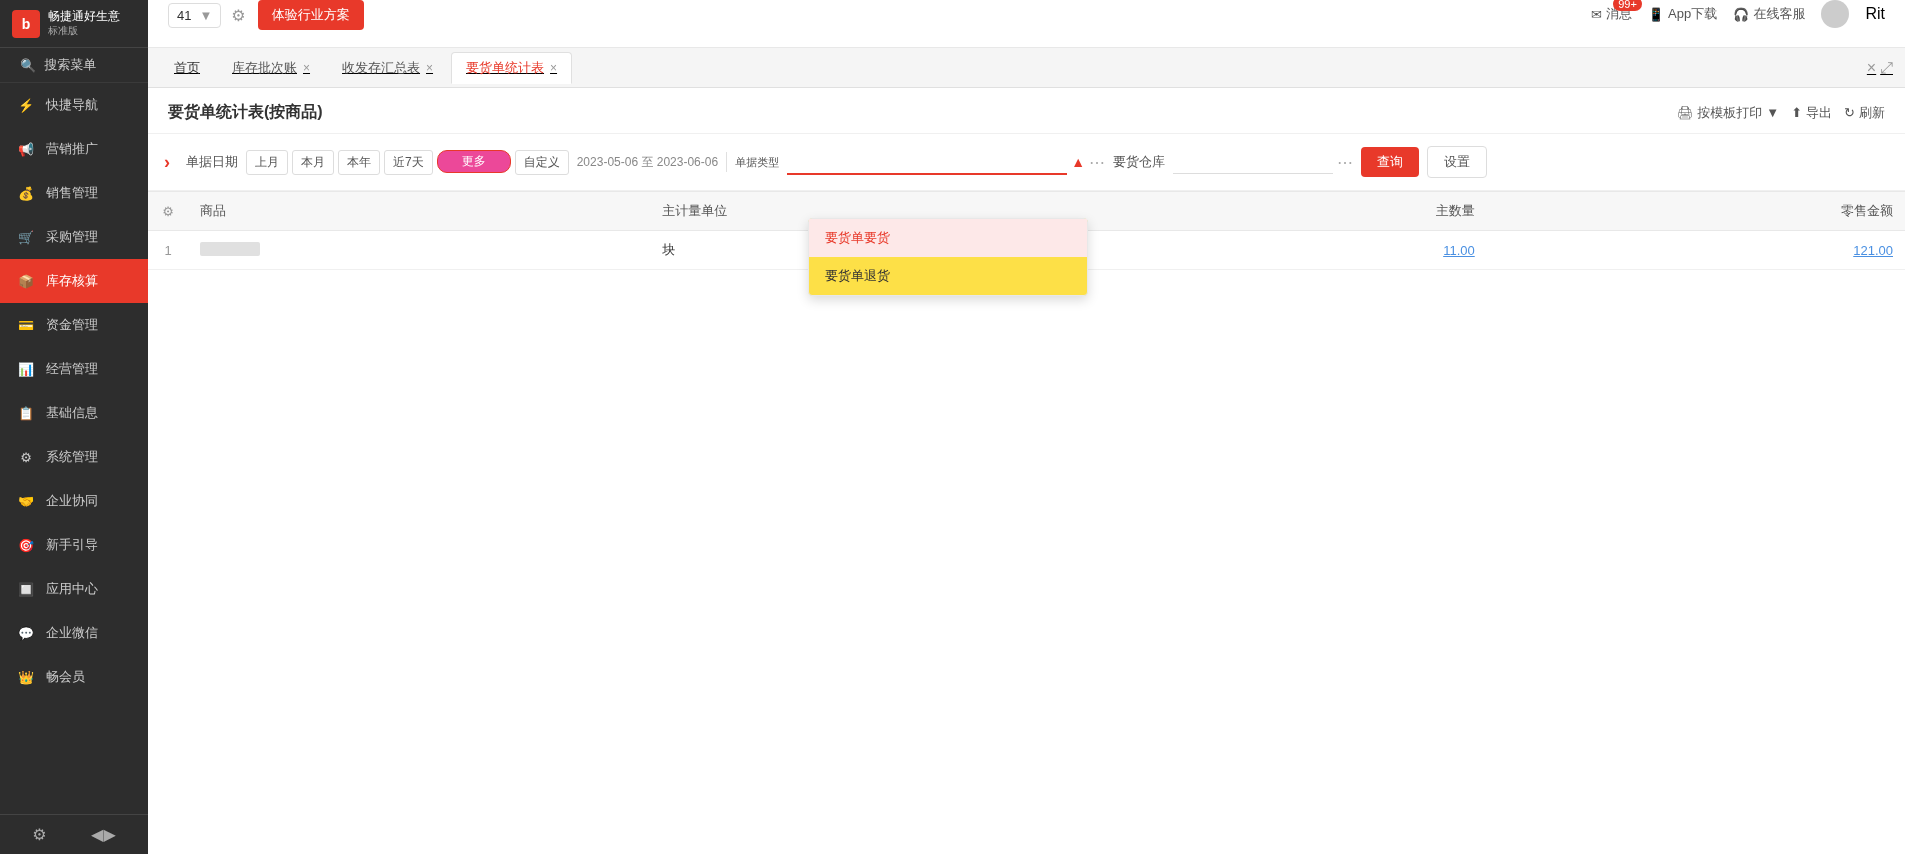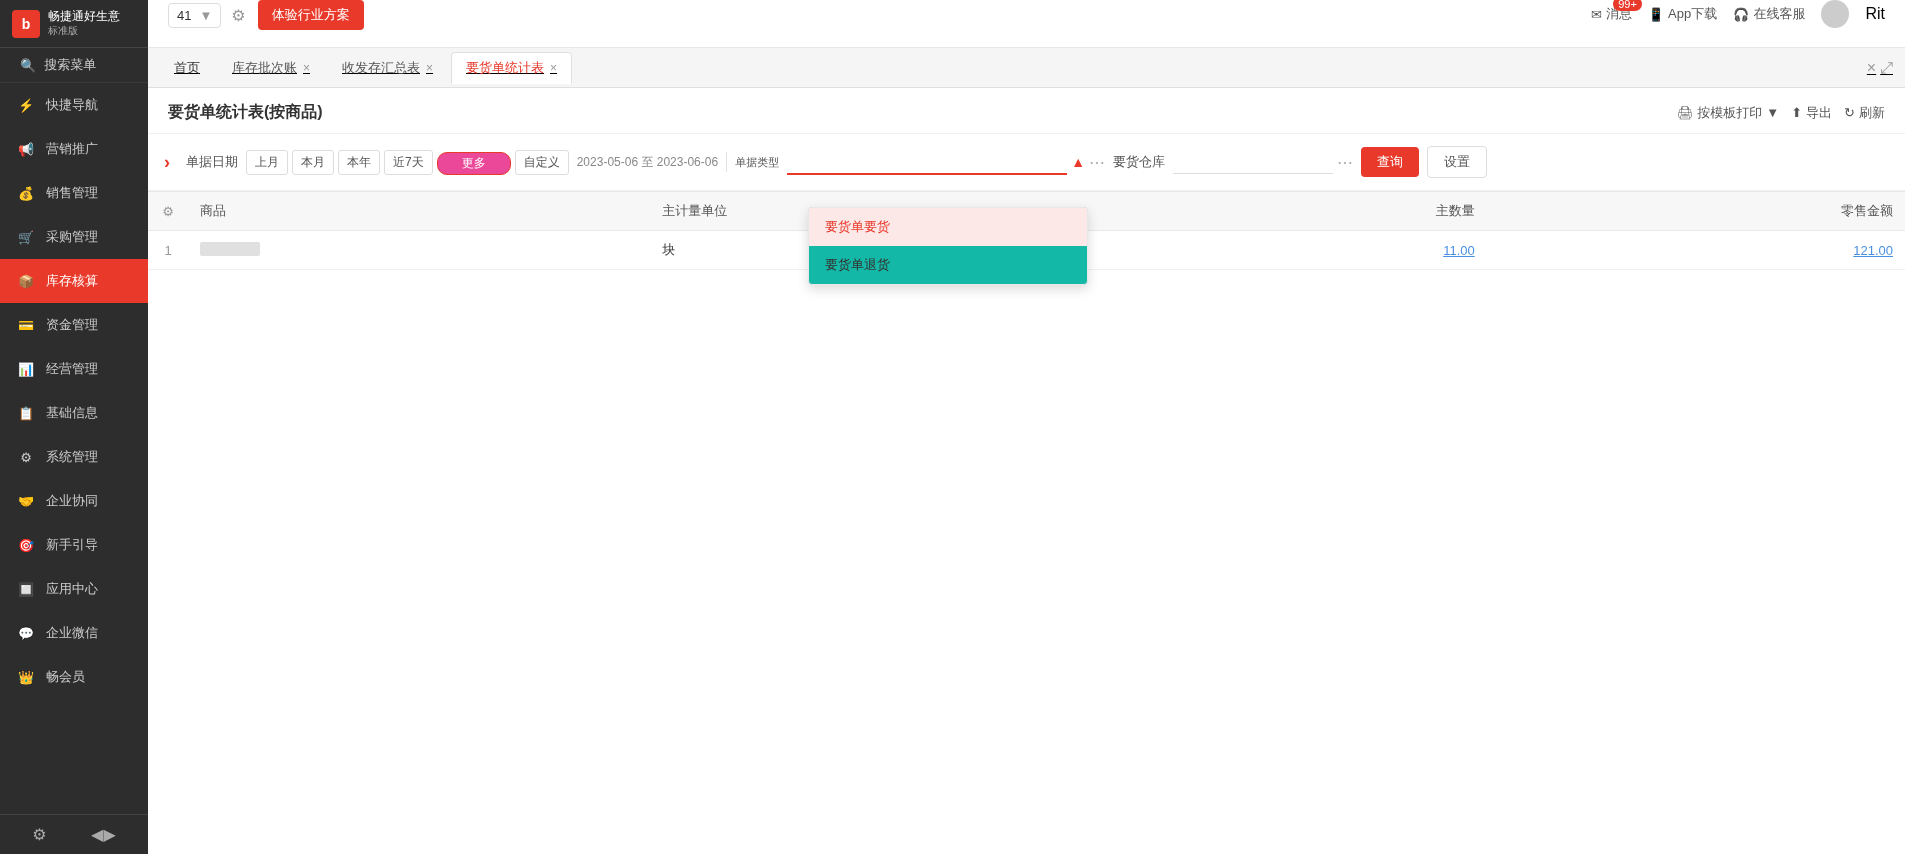--- a/index.html
+++ b/index.html
@@ -138,21 +138,21 @@
       display: flex; align-items: center;
       background: #fff;
       border-bottom: 1px solid #f0f0f0;
       gap: 16px;
       flex-wrap: wrap;
       position: relative;
     }
     .filter-toggle { color: #e8392a; cursor: pointer; font-size: 18px; font-weight: bold; }
     .filter-row { display: flex; align-items: center; gap: 8px; flex-wrap: wrap; flex: 1; }
     .filter-label { color: #555; font-size: 13px; white-space: nowrap; }
-    .date-btns { display: flex; align-items: flex-end; gap: 4px; }
+    .date-btns { display: flex; align-items: flex-start; gap: 4px; }
     .date-btn { padding: 3px 8px; border: 1px solid #ddd; border-radius: 3px; cursor: pointer; font-size: 12px; color: #555; background: #fff; }
     .date-btn.more { background: #ec4899; color: #fff; border-color: #e8392a; border-radius: 10px; padding: 2px 24px; }
     .date-range { color: #888; font-size: 12px; }
     .filter-sep { width: 1px; height: 20px; background: #e0e0e0; }
     .type-label { color: #555; font-size: 11px; white-space: nowrap; }
     .type-input-wrap { display: flex; align-items: center; position: relative; }
     .type-input {
       border: none; border-bottom: 2px solid #e8392a;
       outline: none; font-size: 13px; width: 280px; padding: 4px 8px;
       background: transparent; color: #333;
@@ -160,24 +160,24 @@
     .type-chevron { color: #e8392a; cursor: pointer; font-size: 14px; margin-left: 4px; }
     .type-more { color: #aaa; cursor: pointer; font-size: 16px; margin-left: 4px; }
     .warehouse-label { color: #555; font-size: 13px; white-space: nowrap; }
     .warehouse-input { border: none; border-bottom: 1px solid #ddd; outline: none; font-size: 13px; width: 160px; padding: 4px 8px; background: transparent; }
     .query-btn { background: #e8392a; color: #fff; border: none; border-radius: 4px; padding: 6px 16px; cursor: pointer; font-size: 13px; }
     .settings-btn { background: #fff; color: #555; border: 1px solid #ddd; border-radius: 4px; padding: 6px 16px; cursor: pointer; font-size: 13px; }
 
     
     .dropdown-overlay {
       position: absolute;
-      top: 73px;
+      top: 84px;
       left: 660px;
       z-index: 100;
-      background: #14b8a6;
+      background: #fde047;
       border: 1px solid #e8e8e8;
       border-radius: 4px;
       box-shadow: 0 4px 12px rgba(0,0,0,0.15);
       width: 280px;
     }
     .dropdown-item {
       padding: 10px 16px;
       font-size: 13px;
       cursor: pointer;
       color: #333;

